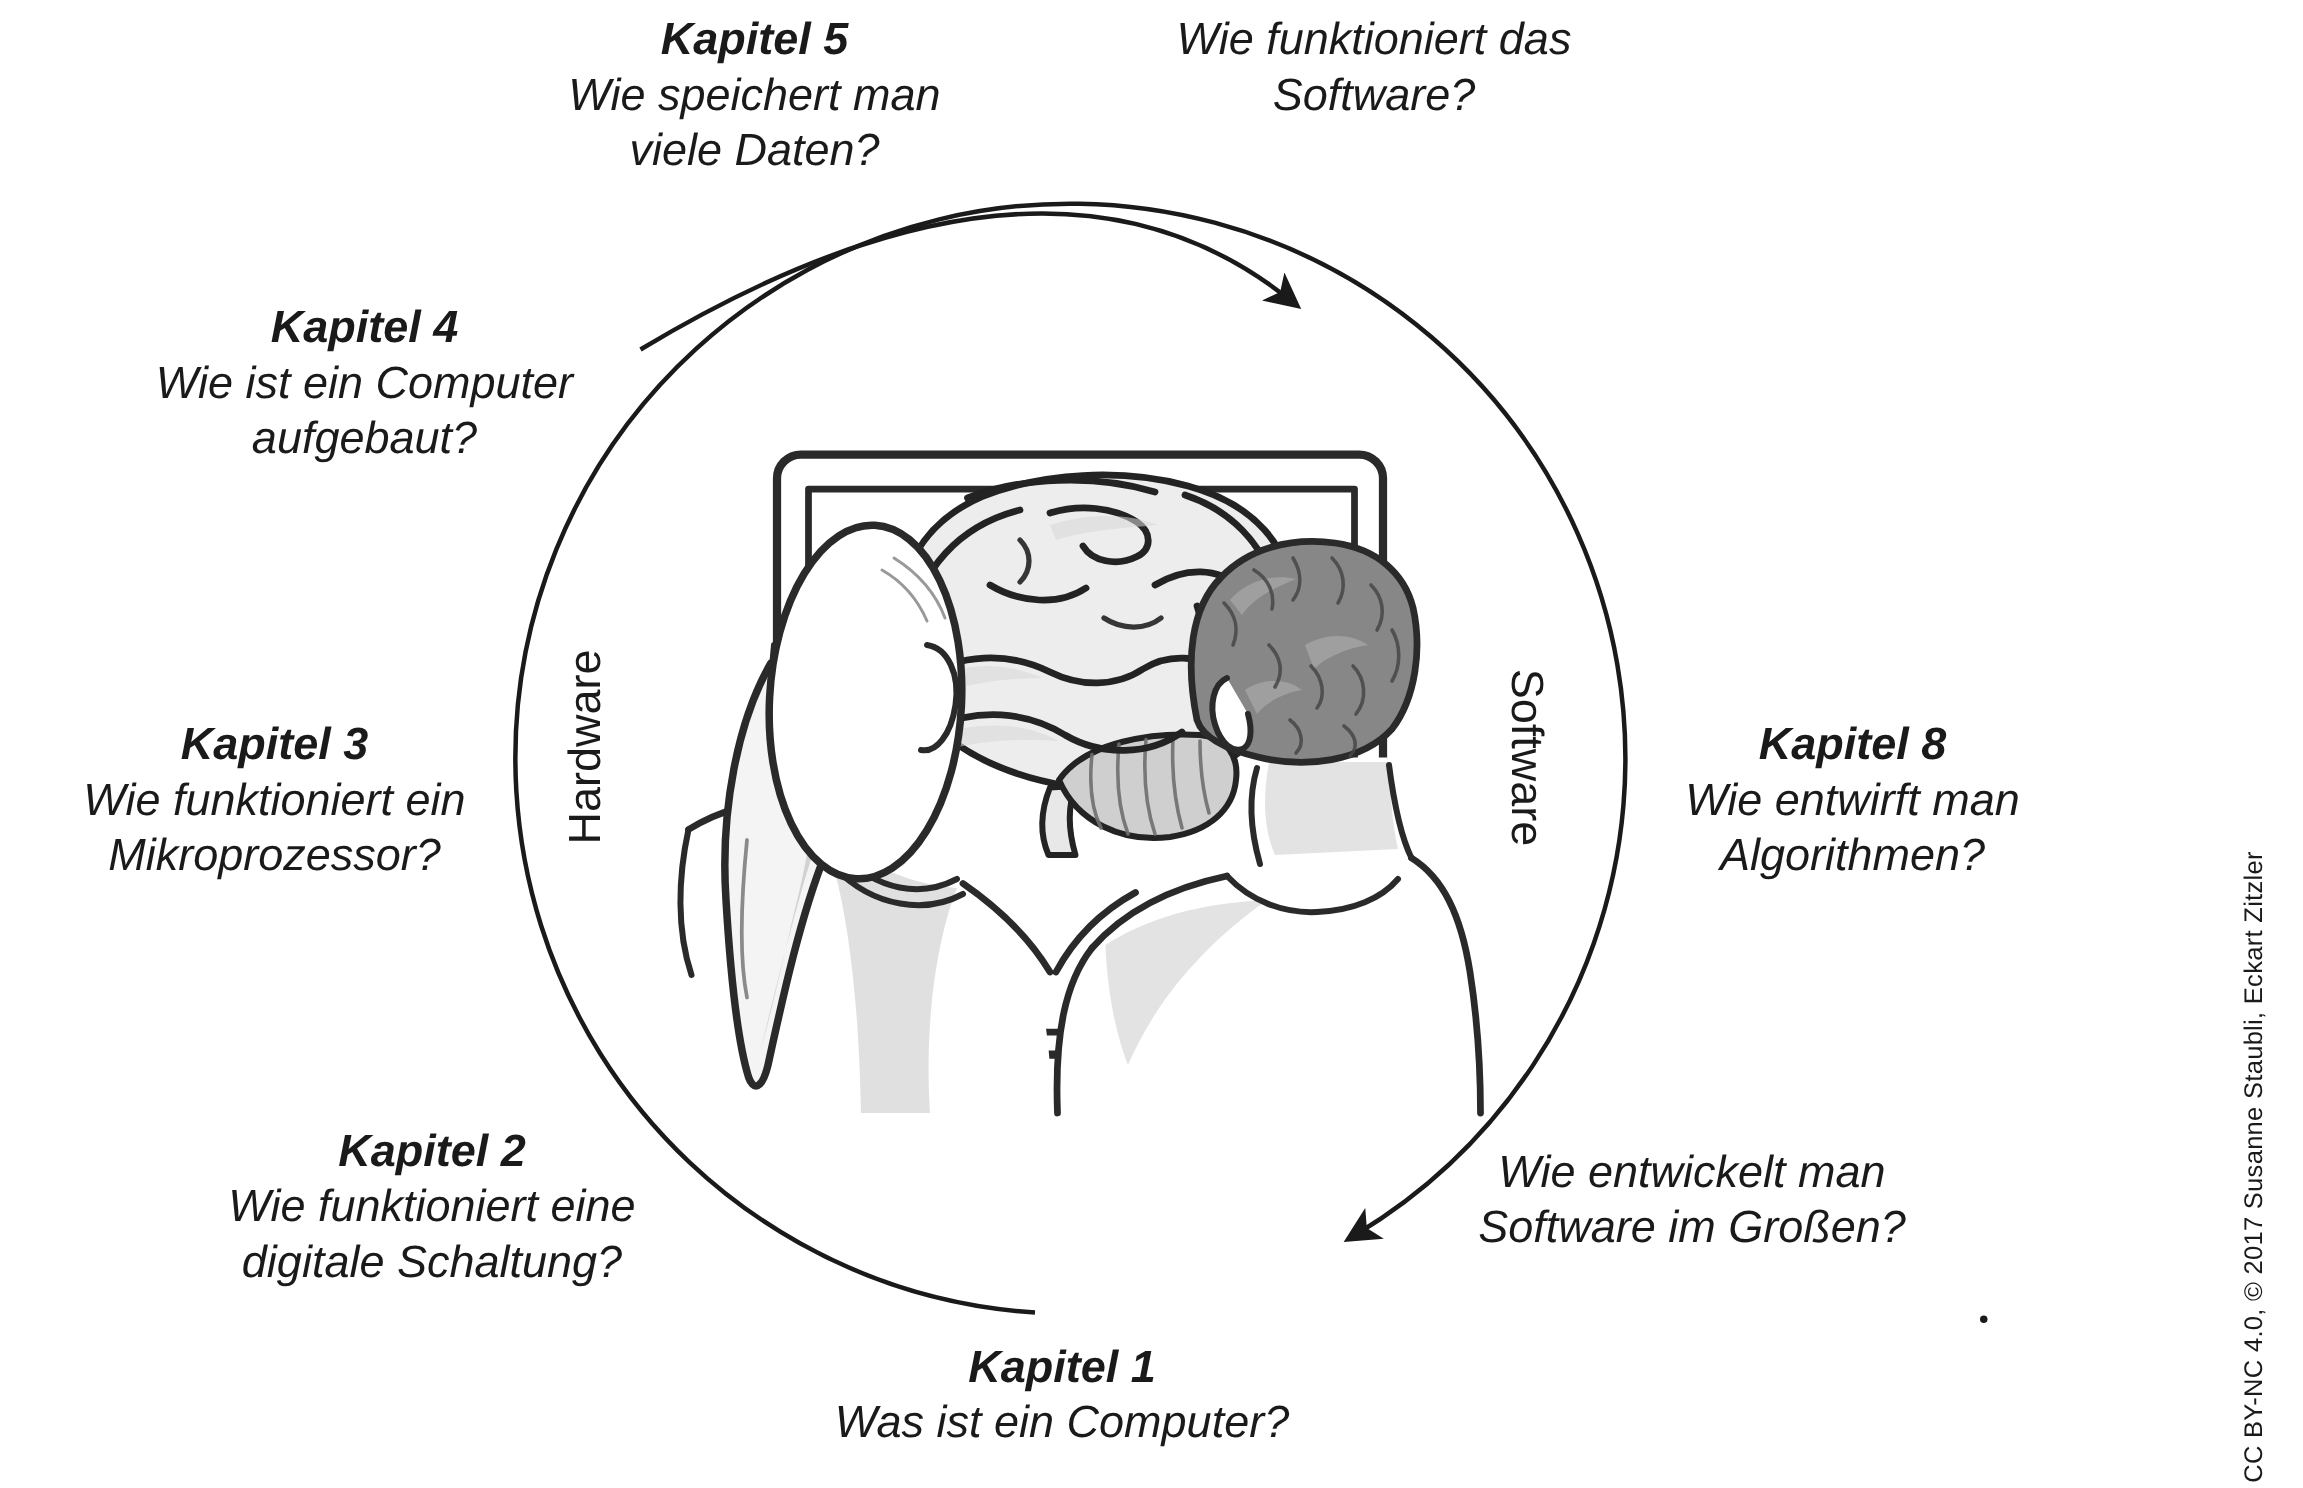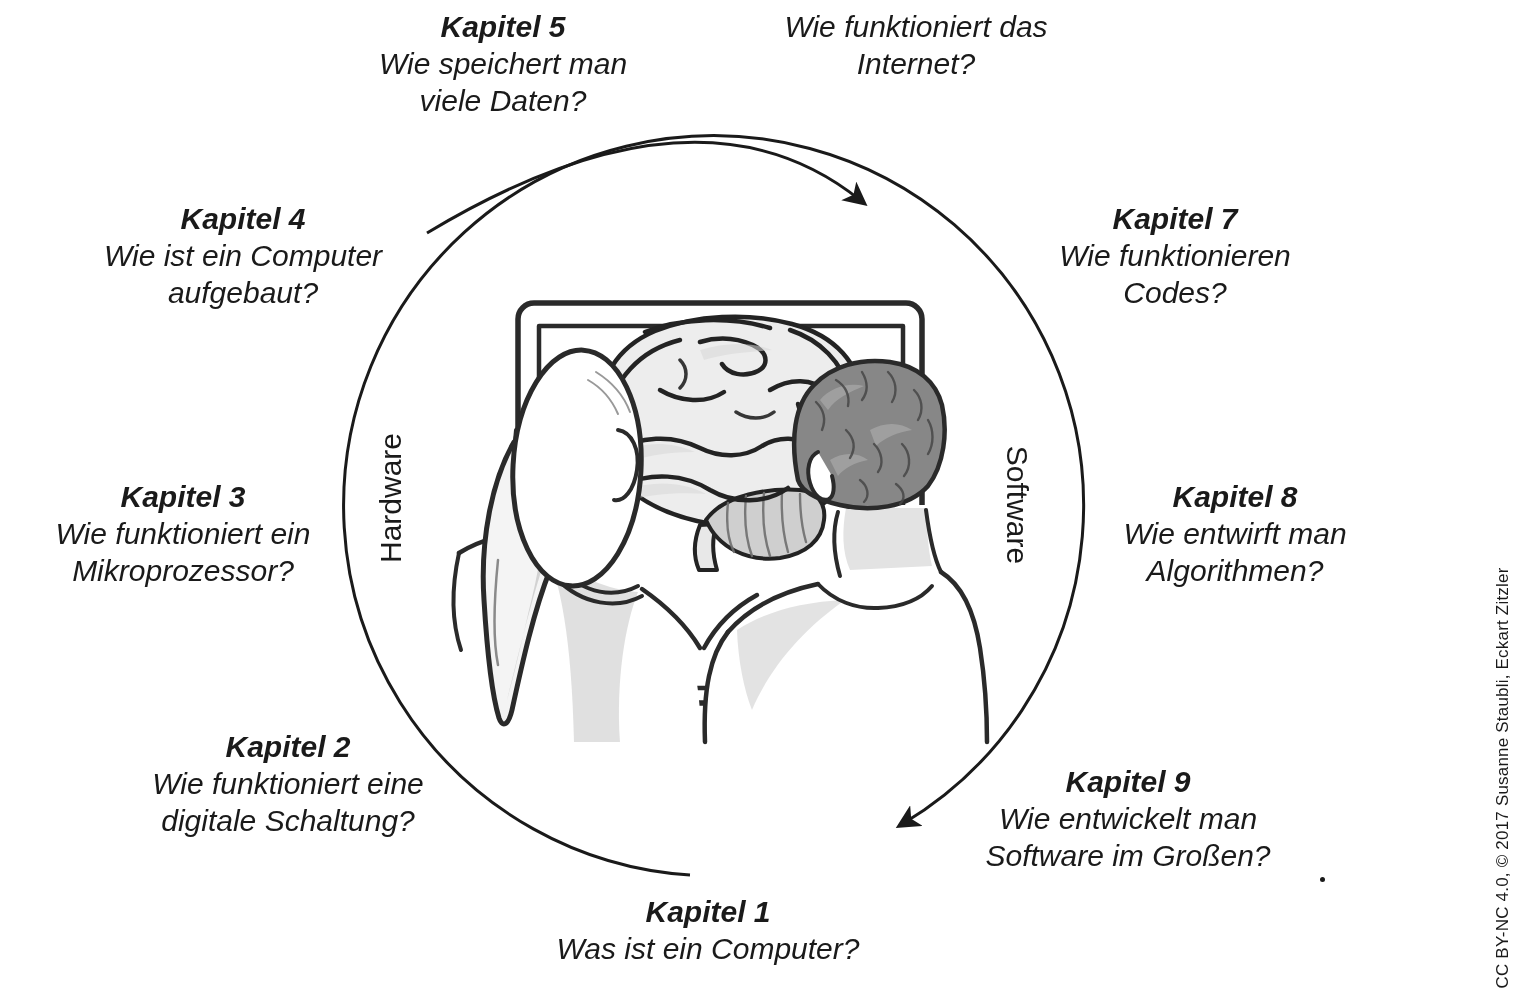--- a/index.html
+++ b/index.html
@@ -159,21 +159,21 @@
         <path d="M 818 452 C 809 456 806 470 810 483 C 814 496 822 502 829 499 C 834 496 835 487 832 476" fill="#ffffff" stroke="#2a2a2a" stroke-width="4"></path>
       </g>
     </g>
   </svg>
 
   <div class="ch" style="left:708px; top:893px">
     <div class="t">Kapitel 1</div>
     <div>Was ist ein Computer?</div>
   </div>
 
-  <div class="ch" style="left:288px; top:728px">
+  <div class="ch" style="left:288px; top:749px">
     <div class="t">Kapitel 2</div>
     <div>Wie funktioniert eine</div>
     <div>digitale Schaltung?</div>
   </div>
 
   <div class="ch" style="left:183px; top:478px">
     <div class="t">Kapitel 3</div>
     <div>Wie funktioniert ein</div>
     <div>Mikroprozessor?</div>
   </div>
@@ -185,37 +185,31 @@
   </div>
 
   <div class="ch" style="left:503px; top:8px">
     <div class="t">Kapitel 5</div>
     <div>Wie speichert man</div>
     <div>viele Daten?</div>
   </div>
 
   <div class="ch" style="left:916px; top:8px">
     <div>Wie funktioniert das</div>
-    <div>Internet?</div>
-  </div>
-
-  <div class="ch" style="left:1175px; top:200px">
-    <div class="t">Kapitel 7</div>
-    <div>Wie funktionieren</div>
-    <div>Codes?</div>
-  </div>
+    <div>Software?</div>
+  </div>
+
 
   <div class="ch" style="left:1235px; top:478px">
     <div class="t">Kapitel 8</div>
     <div>Wie entwirft man</div>
     <div>Algorithmen?</div>
   </div>
 
   <div class="ch" style="left:1128px; top:763px">
-    <div class="t">Kapitel 9</div>
     <div>Wie entwickelt man</div>
     <div>Software im Großen?</div>
   </div>
 
   <div class="side-label" style="left:391px; top:498px">Hardware</div>
   <div class="side-label cw" style="left:1017px; top:505px">Software</div>
 
   <div class="credit" style="left:1503px; top:778px">CC BY-NC 4.0, © 2017 Susanne Staubli, Eckart Zitzler</div>
 
   <div class="stray-dot" style="left:1320px; top:877px"></div>

